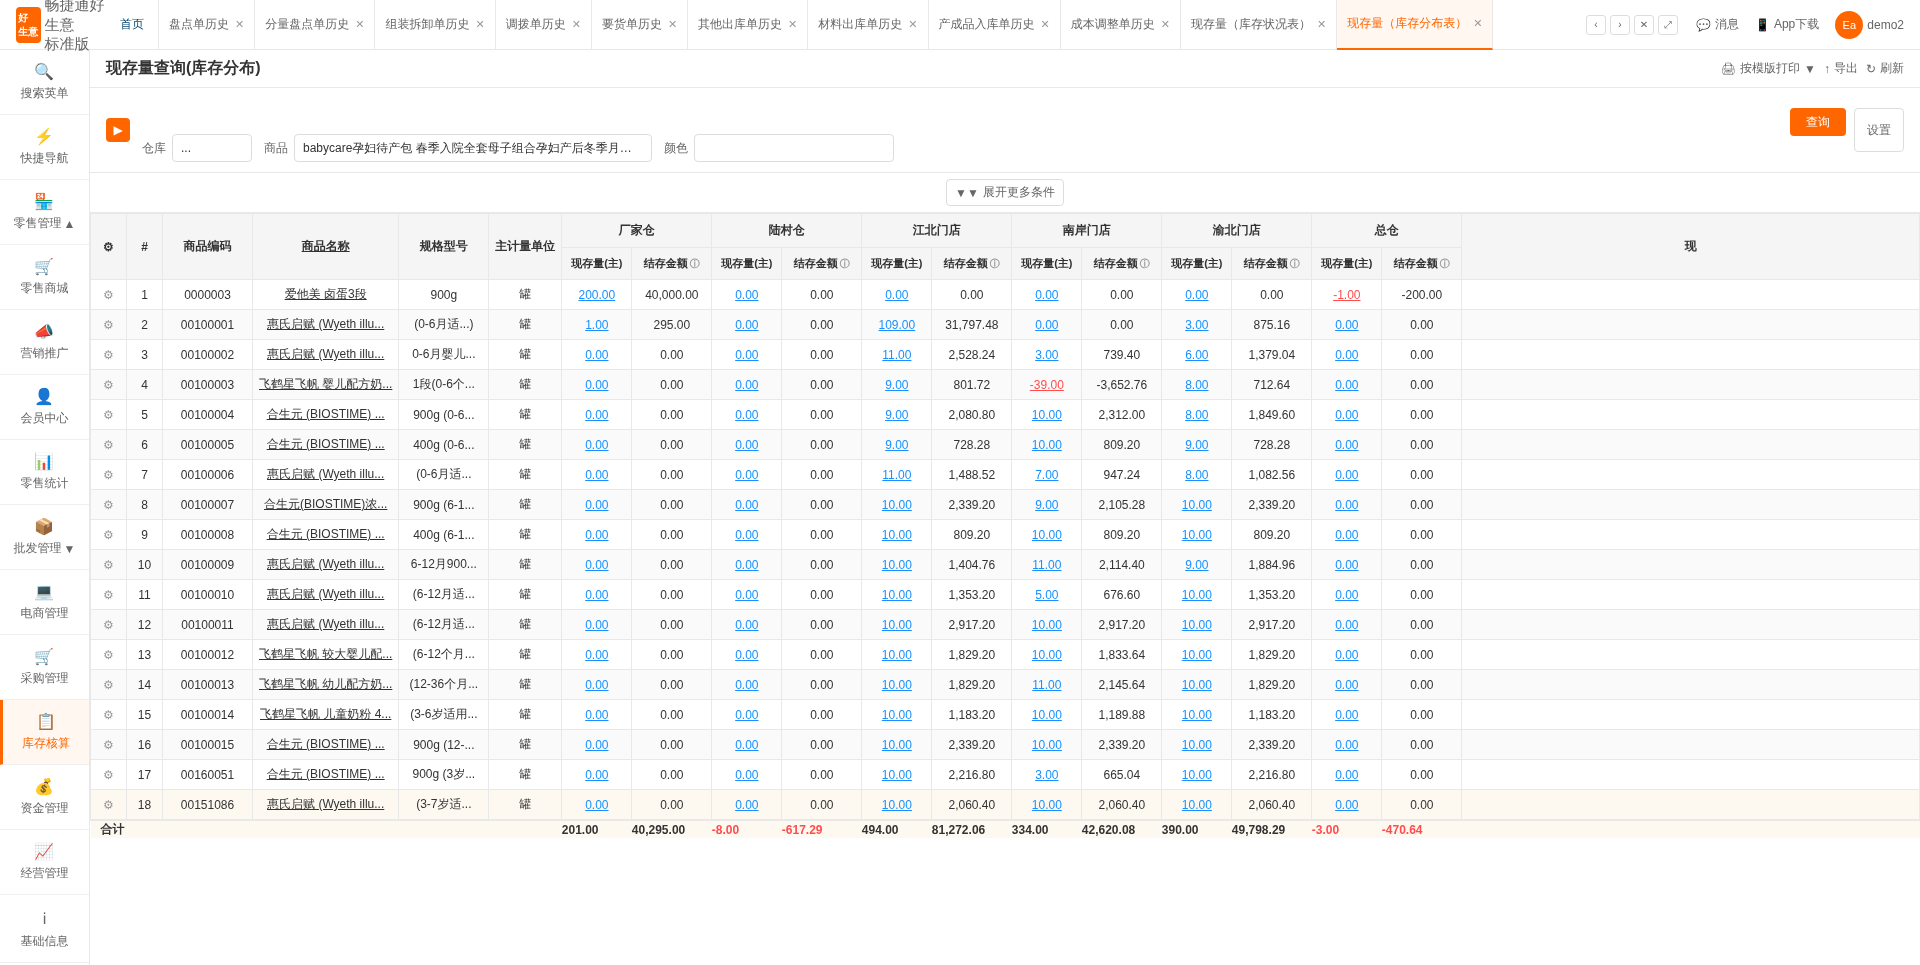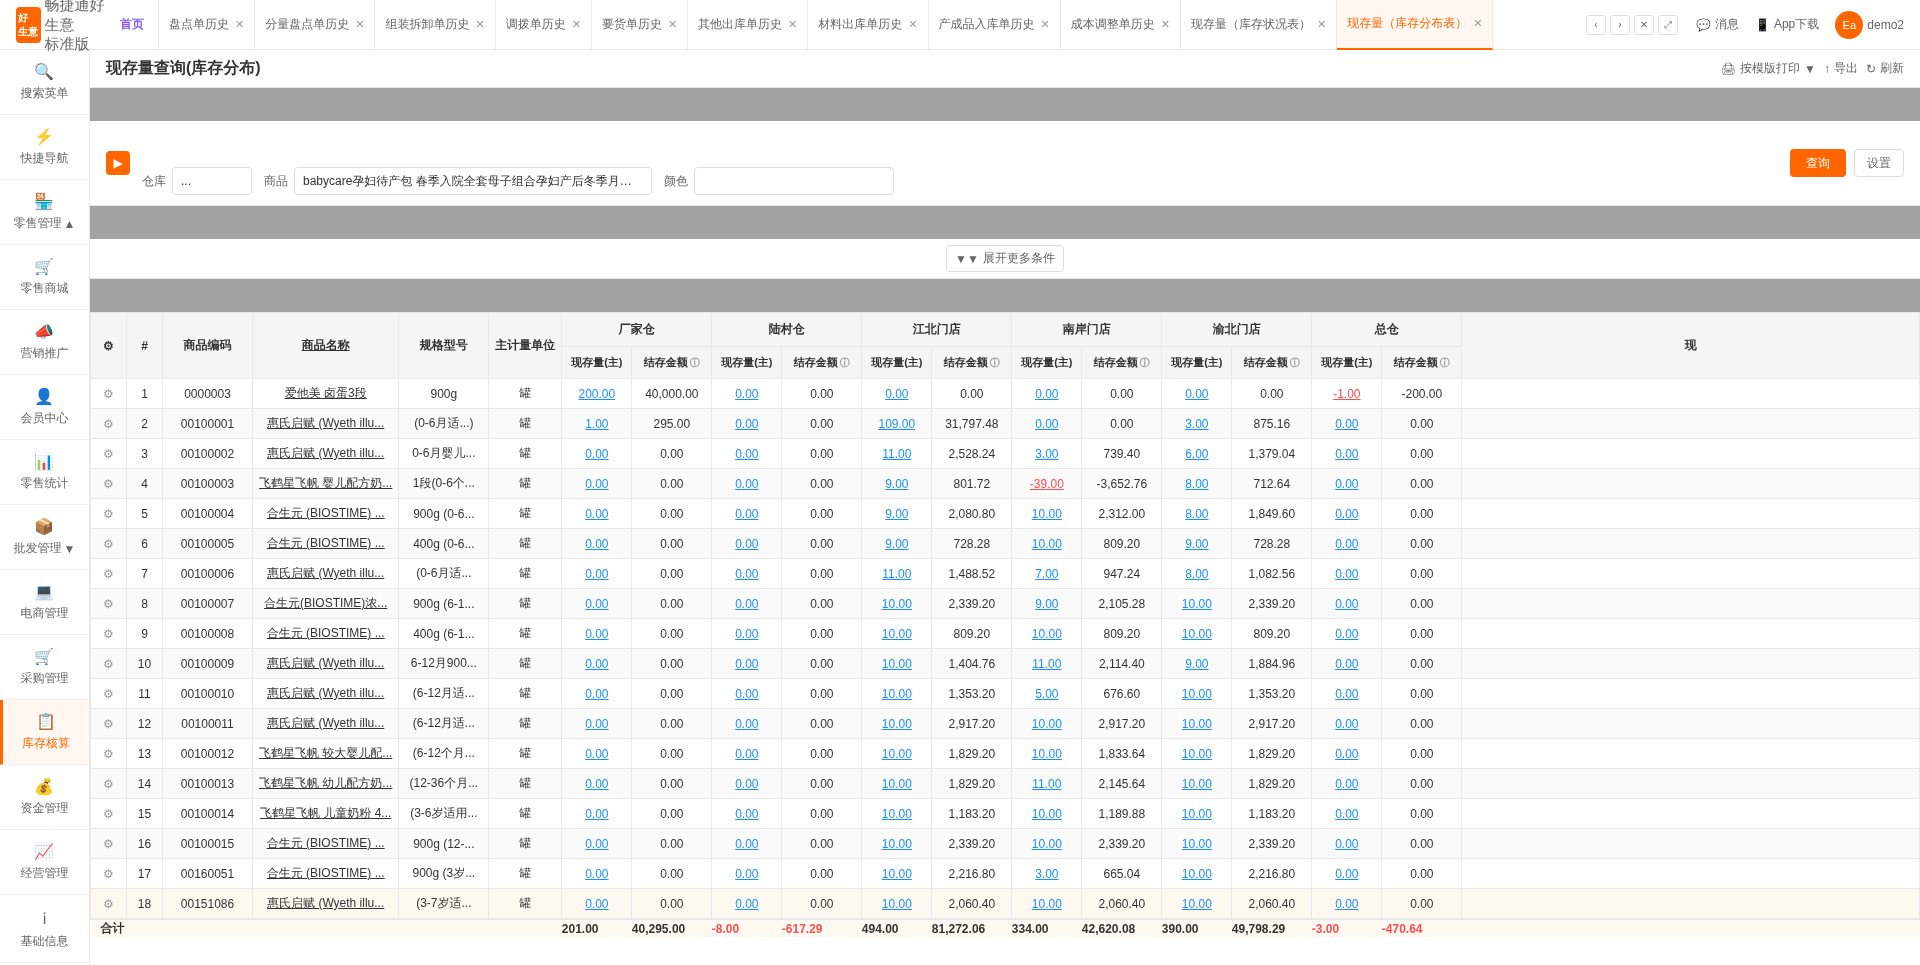--- a/index.html
+++ b/index.html
@@ -7,54 +7,54 @@
 
     
     .top-bar { height: 50px; background: #fff; display: flex; align-items: center; padding: 0 16px; border-bottom: 1px solid #e8e8e8; position: relative; }
     .logo-area { display: flex; align-items: center; width: 90px; }
     .logo-icon { width: 36px; height: 36px; background: #ff6600; border-radius: 4px; display: flex; align-items: center; justify-content: center; color: #fff; font-size: 10px; font-weight: bold; margin-right: 4px; }
     .logo-text { font-size: 15px; color: #666; line-height: 1.3; }
     .top-tabs { flex: 1; display: flex; align-items: center; overflow: hidden; height: 50px; }
     .top-tab { height: 50px; display: flex; align-items: center; padding: 0 10px; font-size: 12px; color: #666; border-right: 1px solid #e8e8e8; cursor: pointer; white-space: nowrap; position: relative; flex-shrink: 0; }
     .top-tab.active { color: #ff6600; background: #fff7f0; border-bottom: 2px solid #ff6600; }
     .top-tab .close-x { margin-left: 6px; color: #999; font-size: 11px; }
-    .home-tab { color: #8b5cf6; font-weight: bold; border-right: 1px solid #e8e8e8; }
+    .home-tab { color: #0c4a6e; font-weight: normal; border-right: 1px solid #e8e8e8; }
     .tab-nav-btns { display: flex; align-items: center; margin-left: 4px; }
     .tab-nav-btn { width: 20px; height: 20px; display: flex; align-items: center; justify-content: center; border: 1px solid #ddd; border-radius: 3px; cursor: pointer; margin: 0 2px; color: #666; font-size: 10px; }
     .top-right { display: flex; align-items: center; gap: 16px; margin-left: 16px; }
     .top-right-item { display: flex; align-items: center; gap: 4px; color: #666; cursor: pointer; font-size: 12px; }
     .avatar { width: 28px; height: 28px; border-radius: 50%; background: #ff6600; display: flex; align-items: center; justify-content: center; color: #fff; font-size: 11px; }
 
     
     .layout { display: flex; height: calc(100vh - 50px); }
 
     
     .sidebar { width: 90px; background: #fff; border-right: 1px solid #e8e8e8; display: flex; flex-direction: column; overflow-y: auto; }
     .sidebar-item { padding: 12px 4px; text-align: center; cursor: pointer; color: #666; font-size: 12px; border-bottom: 1px solid #f0f0f0; }
     .sidebar-item.active { color: #ff6600; background: #fff7f0; border-left: 3px solid #ff6600; }
     .sidebar-item .sidebar-icon { font-size: 16px; margin-bottom: 4px; }
     .sidebar-item-with-arrow { display: flex; align-items: center; justify-content: center; gap: 2px; }
 
     
-    .main { flex: 1; overflow: hidden; display: flex; flex-direction: column; background: #a3a3a3; gap: 33px; }
+    .main { flex: 1; overflow: hidden; display: flex; flex-direction: column; background: #14b8a6; }
 
     
     .page-header { background: #fff; padding: 8px 16px; border-bottom: 1px solid #e8e8e8; display: flex; align-items: center; justify-content: space-between; }
     .page-title { font-size: 16px; font-weight: bold; color: #333; }
     .page-actions { display: flex; align-items: center; gap: 8px; }
     .page-action-btn { display: flex; align-items: center; gap: 4px; color: #666; font-size: 12px; cursor: pointer; }
 
     
     .filter-bar { background: #fff; padding: 10px 16px; border-bottom: 1px solid #e8e8e8; display: flex; align-items: center; gap: 12px; flex-wrap: wrap; }
     .filter-item { display: flex; align-items: center; gap: 6px; margin-top: 36px; }
     .filter-label { color: #666; font-size: 12px; white-space: nowrap; }
     .filter-text-long { border: 1px solid #ddd; border-radius: 4px; padding: 4px 8px; font-size: 12px; height: 28px; min-width: 300px; color: #333; background: #fff; display: flex; align-items: center; }
     .expand-btn { display: flex; align-items: center; gap: 4px; color: #666; font-size: 12px; cursor: pointer; padding: 4px 8px; border: 1px solid #ddd; border-radius: 4px; }
     .query-btn { background: #ff6600; color: #fff; border: none; border-radius: 4px; padding: 5px 16px; font-size: 12px; cursor: pointer; height: 28px; }
-    .setting-btn { background: #fff; color: #666; border: 1px solid #ddd; border-radius: 4px; padding: 5px 12px; font-size: 12px; cursor: pointer; height: 28px; }
+    .setting-btn { background: #fff; color: #666; border: 1px solid #ddd; border-radius: 4px; padding: 5px 12px; font-size: 12px; cursor: pointer; height: 44px; }
     .expand-row { display: flex; align-items: center; justify-content: center; padding: 6px; background: #fff; border-bottom: 1px solid #e8e8e8; }
     .orange-arrow { width: 24px; height: 24px; background: #ff6600; color: #fff; border-radius: 4px; display: flex; align-items: center; justify-content: center; cursor: pointer; flex-shrink: 0; }
 
     
     .table-container { flex: 1; overflow: auto; background: #fff; margin: 0; }
 
     
     .data-table { width: 100%; border-collapse: collapse; font-size: 12px; min-width: 1400px; }
     .data-table thead th { background: #f5f5f5; border: 1px solid #e8e8e8; padding: 8px 6px; text-align: center; font-weight: bold; color: #333; white-space: nowrap; position: sticky; top: 0; z-index: 10; }
     .data-table tbody td { border: 1px solid #e8e8e8; padding: 6px 6px; text-align: center; color: #333; white-space: nowrap; }

